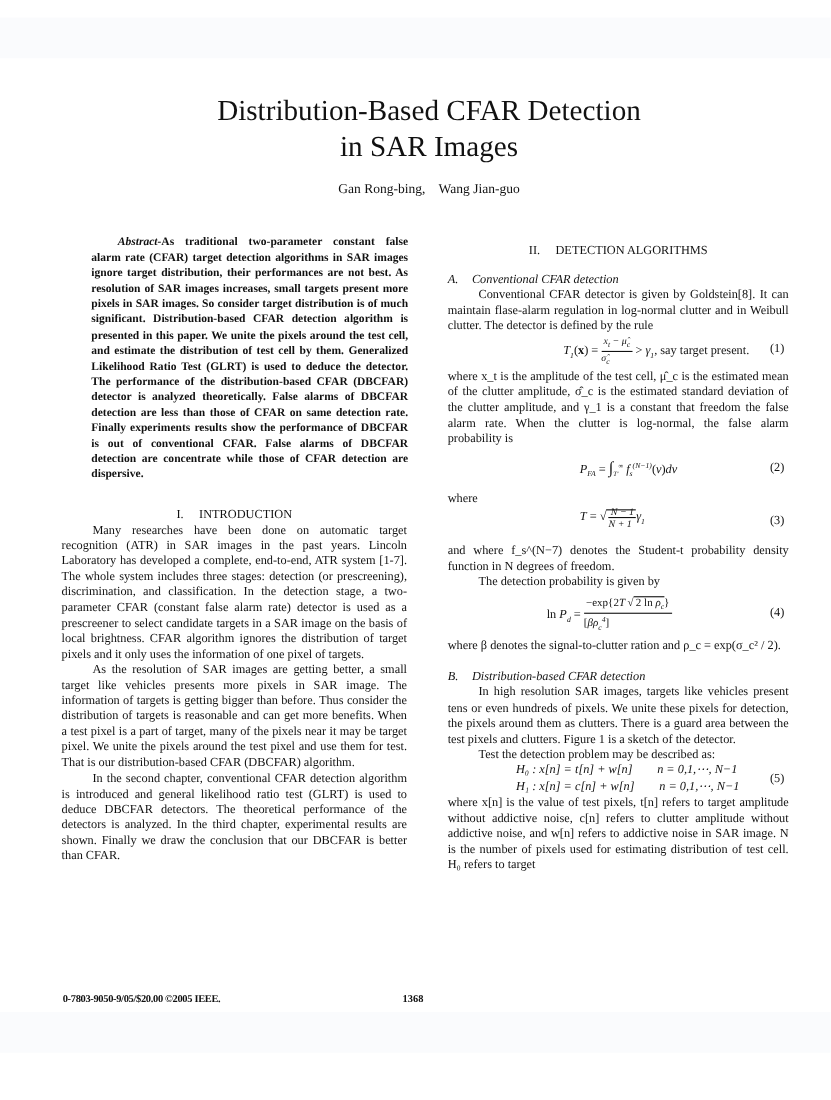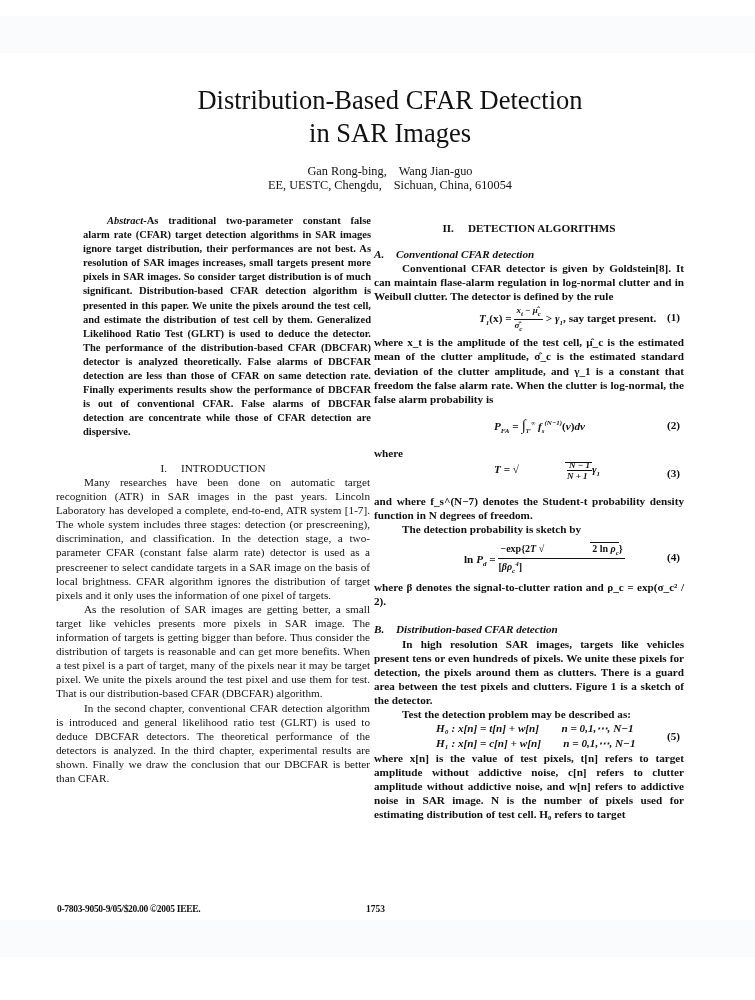--- a/index.html
+++ b/index.html
@@ -18,64 +18,61 @@
     text-align: center; font-size: 26.5px; line-height: 33px; color: #111;
   }
   .authors {
     position: absolute; left: 100px; width: 580px; top: 164px;
     text-align: center; font-size: 12.3px; line-height: 14px;
   }
   .authors .sp { display: inline-block; width: 12px; }
 
   .col { position: absolute; font-size: 11.2px; line-height: 14.1px; text-align: justify; }
   .col.left { left: 56px; width: 314px; }
-  .col.right { left: 374px; width: 310px; font-weight: bold; }
+  .col.right { left: 407px; width: 310px; }
 
   .abstract { position: absolute; left: 83px; width: 288px; top: 214px;
     font-weight: bold; font-size: 10.5px; line-height: 14.1px; text-align: justify; }
   .abstract .lbl { font-style: italic; }
   .abstract p { margin: 0; text-indent: 24px; }
 
   p { margin: 0; }
   .indent { text-indent: 28px; }
   .sec-head { text-align: center; font-size: 11.2px; line-height: 14px; }
   .sec-head .num { display: inline-block; margin-right: 14px; }
   .sub-head { font-style: italic; }
   .sub-head .num { display: inline-block; width: 22px; }
 
   .eq { position: relative; height: 28px; font-style: italic; }
   .eq .body { position: absolute; white-space: nowrap; }
   .eq .enum { position: absolute; right: 4px; font-style: normal; }
   .up { font-style: normal; }
   .frac { display: inline-block; vertical-align: middle; font-size: 9px; line-height: 10px; }
   .frac .n { display: block; border-bottom: 0.8px solid #111; padding: 0 2px; }
   .frac .d { display: block; }
-  .sqrt { border-top: 0.8px solid #111; padding-left: 2px; margin-left: 46px; }
+  .sqrt { border-top: 0.8px solid #111; padding-left: 2px; }
   sub, sup { font-size: 7px; }
 
   .footer-left { position: absolute; left: 57px; top: 904px; font-size: 9.5px; font-weight: bold; letter-spacing: -0.3px; }
   .footer-page { position: absolute; left: 366px; top: 904px; font-size: 9.5px; font-weight: bold; }
 </style>
 </head>
 <body>
 
 <div class="band top"></div>
 <div class="band bottom"></div>
 
 <div class="title">
   <div>Distribution-Based CFAR Detection</div>
   <div>in SAR Images</div>
 </div>
 
 <div class="authors">
   <div>
     <span>Gan Rong-bing,</span><span class="sp"></span><span>Wang Jian-guo</span>
-  </div>
-  <div>
-    <span>EE, UESTC, Chengdu,</span><span class="sp"></span><span>Sichuan, China, 610054</span>
   </div>
 </div>
 
 <div class="abstract">
   <p><span class="lbl">Abstract-</span><span>As traditional two-parameter constant false alarm rate (CFAR) target detection algorithms in SAR images ignore target distribution, their performances are not best. As resolution of SAR images increases, small targets present more pixels in SAR images. So consider target distribution is of much significant. Distribution-based CFAR detection algorithm is presented in this paper. We unite the pixels around the test cell, and estimate the distribution of test cell by them. Generalized Likelihood Ratio Test (GLRT) is used to deduce the detector. The performance of the distribution-based CFAR (DBCFAR) detector is analyzed theoretically. False alarms of DBCFAR detection are less than those of CFAR on same detection rate. Finally experiments results show the performance of DBCFAR is out of conventional CFAR. False alarms of DBCFAR detection are concentrate while those of CFAR detection are dispersive.</span></p>
 </div>
 
 <div class="col left" style="top:461px;">
   <div class="sec-head">
     <span class="num">I.</span><span>INTRODUCTION</span>
@@ -108,21 +105,21 @@
   </div>
 
   <p>where</p>
 
   <div class="eq" style="height:34px;">
     <span class="body" style="left:120px; top:0px;">T<span class="up"> = √</span><span class="sqrt"><span class="frac"><span class="n">N − 1</span><span class="d">N + 1</span></span></span>γ<sub>1</sub></span>
     <span class="enum" style="top:6px;">(3)</span>
   </div>
 
   <p>and where f_s^(N−7) denotes the Student-t probability density function in N degrees of freedom.</p>
-  <p class="indent">The detection probability is sketch by</p>
+  <p class="indent">The detection probability is given by</p>
 
   <div class="eq" style="height:44px;">
     <span class="body" style="left:90px; top:8px;"><span class="up">ln </span>P<sub>d</sub><span class="up"> = </span><span class="frac" style="font-size:10px;"><span class="n"><span class="up">−exp{2</span>T <span class="up">√</span><span class="sqrt"><span class="up">2 ln </span>ρ<sub>c</sub></span><span class="up">}</span></span><span class="d"><span class="up">[</span>βρ<sub>c</sub><sup>4</sup><span class="up">]</span></span></span></span>
     <span class="enum" style="top:14px;">(4)</span>
   </div>
 
   <p style="margin-bottom:14px;">where β denotes the signal-to-clutter ration and ρ_c = exp(σ_c² / 2).</p>
 
   <div class="sub-head">
     <span class="num">B.</span><span>Distribution-based CFAR detection</span>
@@ -133,13 +130,13 @@
   <div class="eq" style="height:30px;">
     <span class="body" style="left:62px; top:0px; white-space:pre;">H₀ : x[n] = t[n] + w[n]        n = 0,1,⋯, N−1</span>
     <span class="body" style="left:62px; top:15px; white-space:pre;">H₁ : x[n] = c[n] + w[n]        n = 0,1,⋯, N−1</span>
     <span class="enum" style="top:8px;">(5)</span>
   </div>
 
   <p>where x[n] is the value of test pixels, t[n] refers to target amplitude without addictive noise, c[n] refers to clutter amplitude without addictive noise, and w[n] refers to addictive noise in SAR image. N is the number of pixels used for estimating distribution of test cell. H₀ refers to target</p>
 </div>
 
 <div class="footer-left">0-7803-9050-9/05/$20.00 ©2005 IEEE.</div>
-<div class="footer-page">1753</div>
+<div class="footer-page">1368</div>
 
 </body></html>

